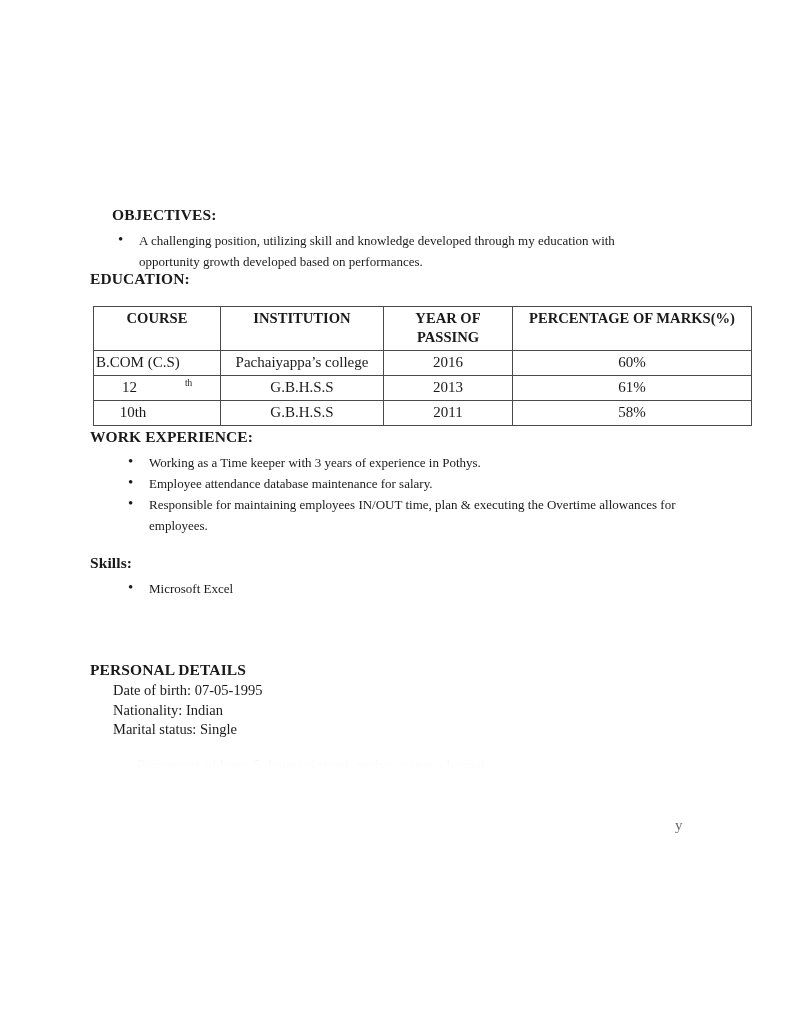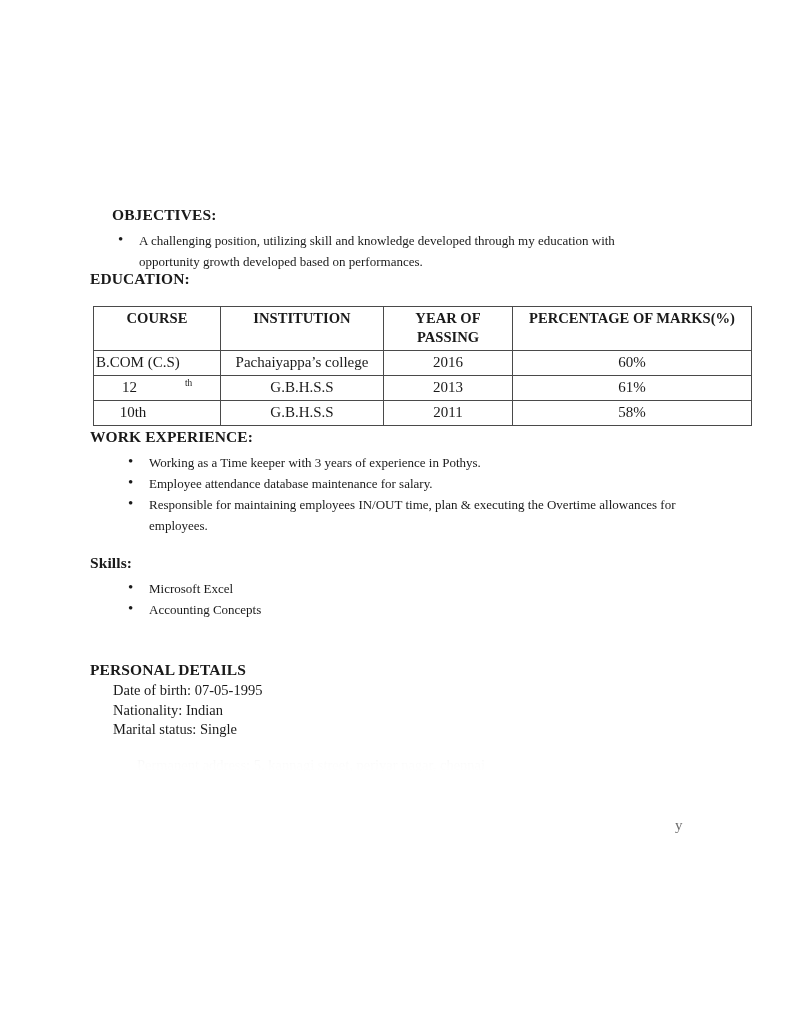--- a/index.html
+++ b/index.html
@@ -181,21 +181,20 @@
   <ul class="bullet-list" style="top:452px; left:120px; width:572px;">
     <li class="bullet-item">Working as a Time keeper with 3 years of experience in Pothys.</li>
     <li class="bullet-item">Employee attendance database maintenance for salary.</li>
     <li class="bullet-item">Responsible for maintaining employees IN/OUT time, plan &amp; executing the Overtime allowances for employees.</li>
   </ul>
 
   <div class="section-heading" style="top:554px;">Skills:</div>
 
   <ul class="bullet-list" style="top:578px; left:120px; width:420px;">
     <li class="bullet-item">Microsoft Excel</li>
-    <li class="bullet-item">Accounting Concepts</li>
   </ul>
 
   <div class="section-heading" style="top:661px;">PERSONAL DETAILS</div>
 
   <ul class="pd-list" style="top:681px; left:113px; width:480px;">
     <li class="pd-item">Date of birth: 07-05-1995</li>
     <li class="pd-item">Nationality: Indian</li>
     <li class="pd-item">Marital status: Single</li>
   </ul>
 

